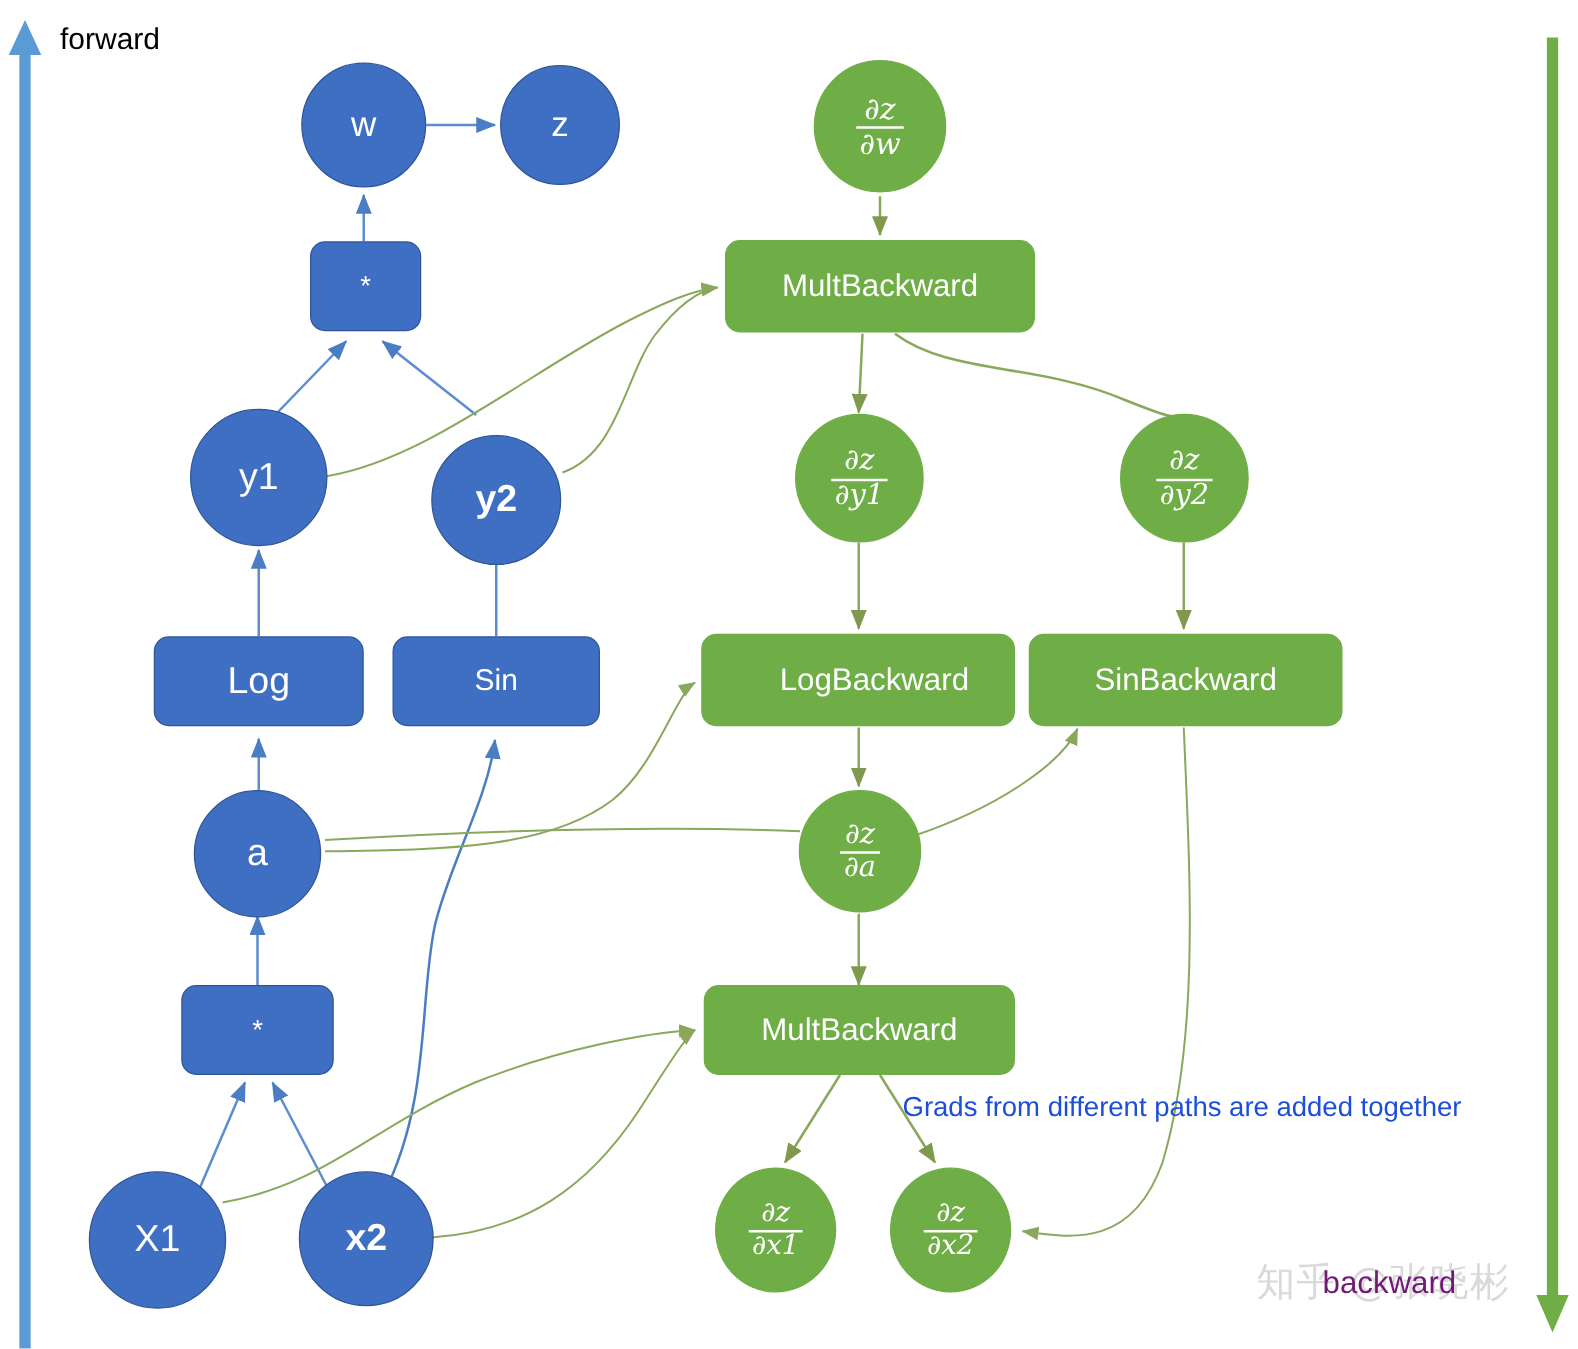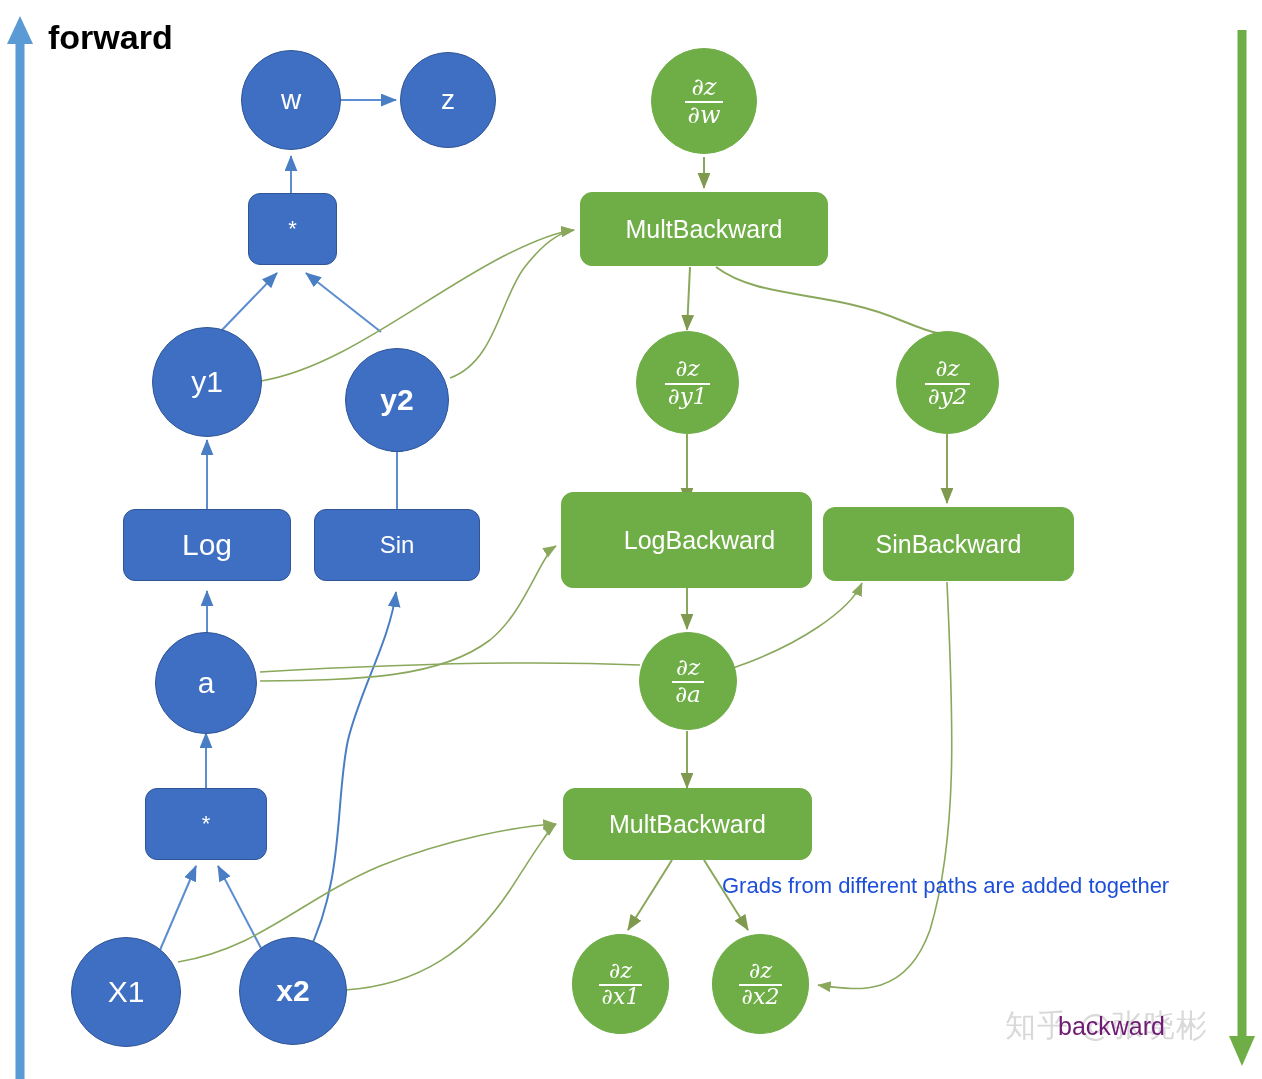--- a/index.html
+++ b/index.html
@@ -163,21 +163,21 @@
     </span>
   </div>
 
   <div class="node circle green" style="left:896px;top:331px;width:103px;height:103px;">
     <span class="frac" style="font-size:23px;">
       <span class="num">∂z</span>
       <span class="den">∂y2</span>
     </span>
   </div>
 
-  <div class="node rrect green" style="left:561px;top:492px;width:251px;height:96px;padding-left:26px;">
+  <div class="node rrect green" style="left:561px;top:507px;width:251px;height:74px;padding-left:26px;">
     <span class="lbl" style="font-size:25px;">LogBackward</span>
   </div>
 
   <div class="node rrect green" style="left:823px;top:507px;width:251px;height:74px;">
     <span class="lbl" style="font-size:25px;">SinBackward</span>
   </div>
 
   <div class="node circle green" style="left:639px;top:632px;width:98px;height:98px;">
     <span class="frac" style="font-size:23px;">
       <span class="num">∂z</span>
@@ -196,21 +196,21 @@
     </span>
   </div>
 
   <div class="node circle green" style="left:712px;top:934px;width:97px;height:100px;">
     <span class="frac" style="font-size:22px;">
       <span class="num">∂z</span>
       <span class="den">∂x2</span>
     </span>
   </div>
 
-  <div class="axis-label" style="left:48px;top:18px;font-size:34px;font-weight:bold;">
+  <div class="axis-label" style="left:48px;top:18px;font-size:24px;">
     <span>forward</span>
   </div>
 
   <div class="plaintext" style="left:722px;top:873px;font-size:22px;">
     <span>Grads from different paths are added together</span>
   </div>
 
   <div class="watermark" style="left:1005px;top:1005px;font-size:31px;letter-spacing:1px;">
     <span>知乎 @张晓彬</span>
   </div>

